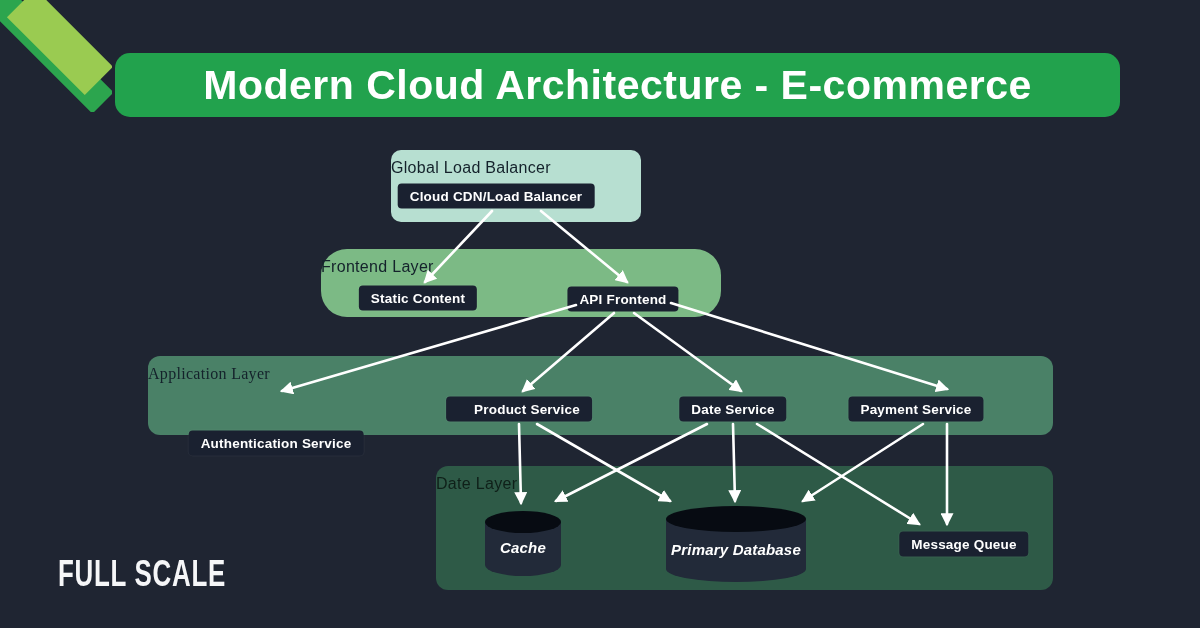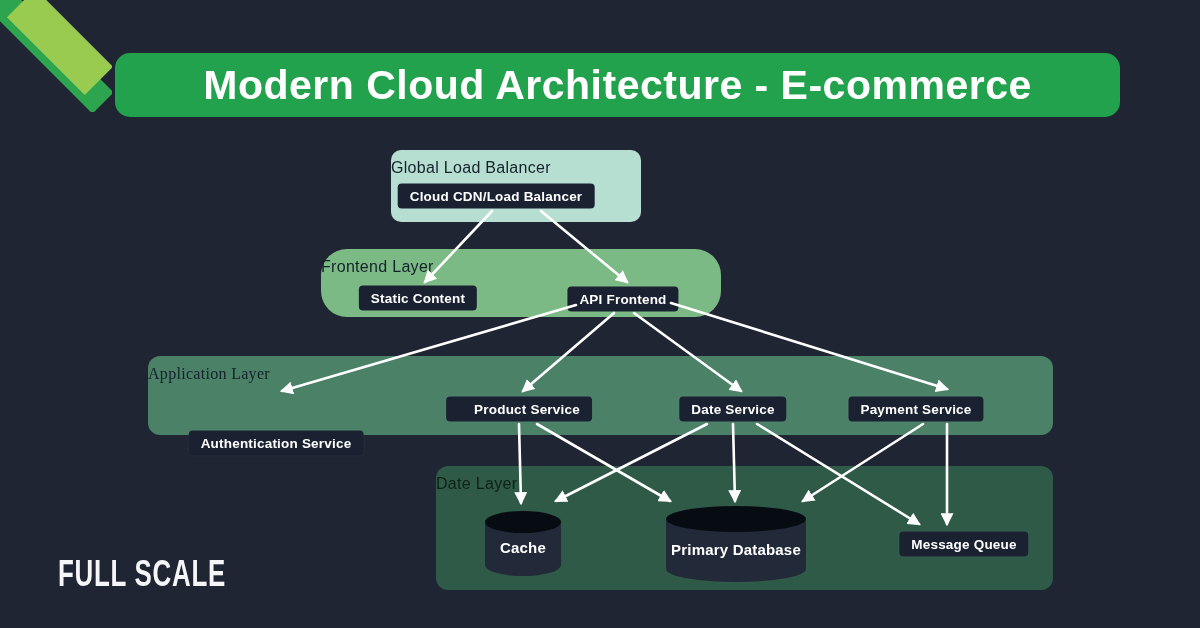--- a/index.html
+++ b/index.html
@@ -38,21 +38,21 @@
     font-size:13.5px;font-weight:bold;letter-spacing:.2px;
     padding:5px 12px;border-radius:4px;white-space:nowrap;
     box-shadow:0 0 0 1px rgba(255,255,255,0.04);
   }
   
   .cylinder{position:absolute;transform:translateX(-50%);}
   .cyl-top{position:absolute;left:0;top:0;width:100%;border-radius:50%;background:#070b12;}
   .cyl-body{position:absolute;left:0;width:100%;background:#222a39;}
   .cyl-label{
     position:absolute;left:0;width:100%;text-align:center;
-    color:#ffffff;font-weight:bold;font-size:15px;letter-spacing:.2px;white-space:nowrap;
+    color:#ffffff;font-weight:bold;font-size:15px;letter-spacing:.2px;white-space:nowrap;font-style:italic;
   }
   .cyl-cache{left:523px;top:511px;width:76px;height:65px;}
   .cyl-cache .cyl-top{height:22px;}
   .cyl-cache .cyl-body{top:11px;bottom:0;border-radius:0 0 50% 50%/0 0 11px 11px;}
   .cyl-cache .cyl-label{top:28px;}
   .cyl-primary{left:736px;top:506px;width:140px;height:76px;}
   .cyl-primary .cyl-top{height:26px;}
   .cyl-primary .cyl-body{top:13px;bottom:0;border-radius:0 0 50% 50%/0 0 13px 13px;}
   .cyl-primary .cyl-label{top:35px;}
   

